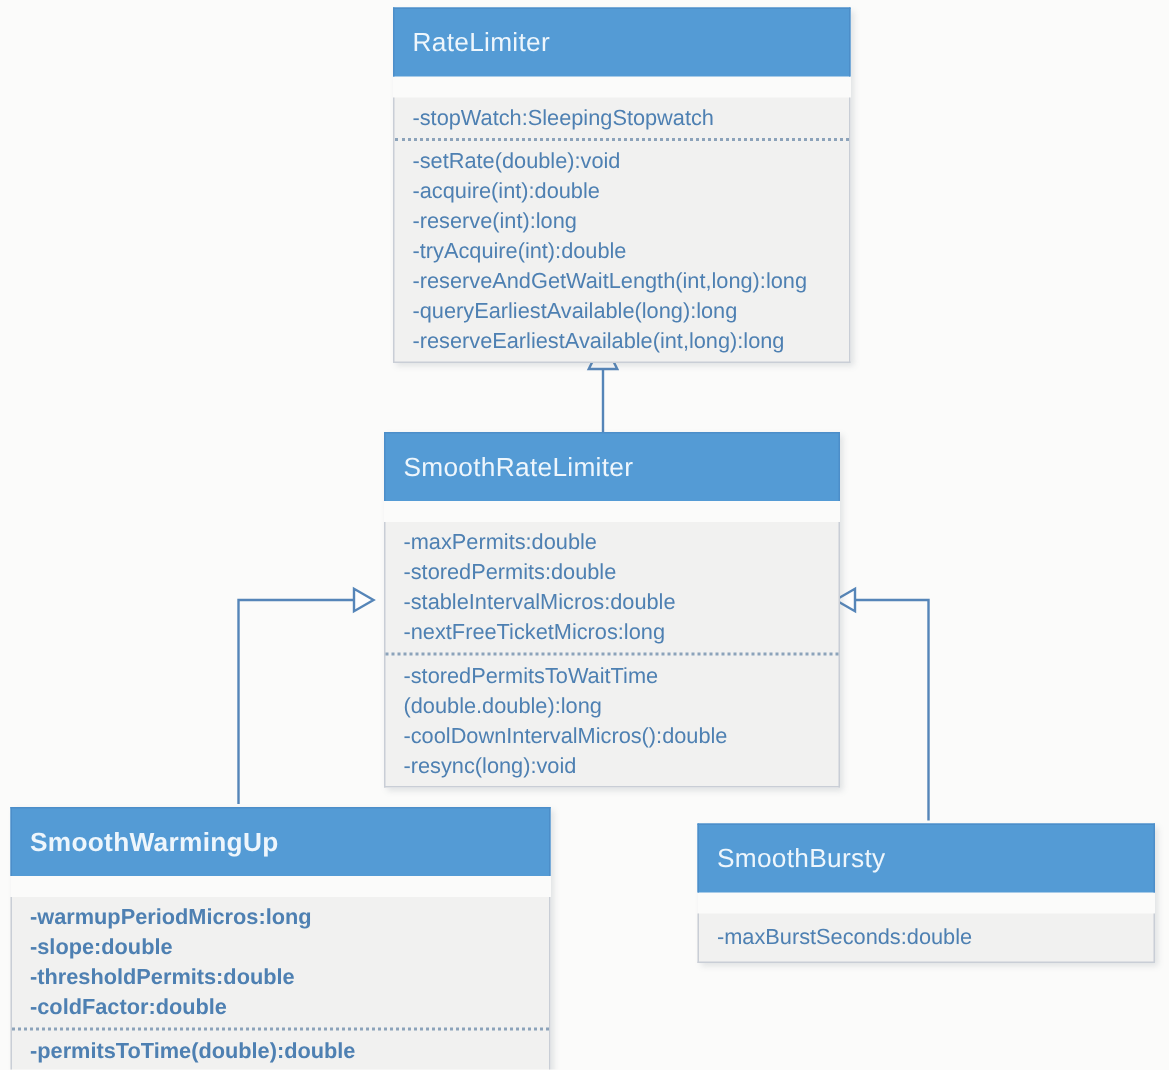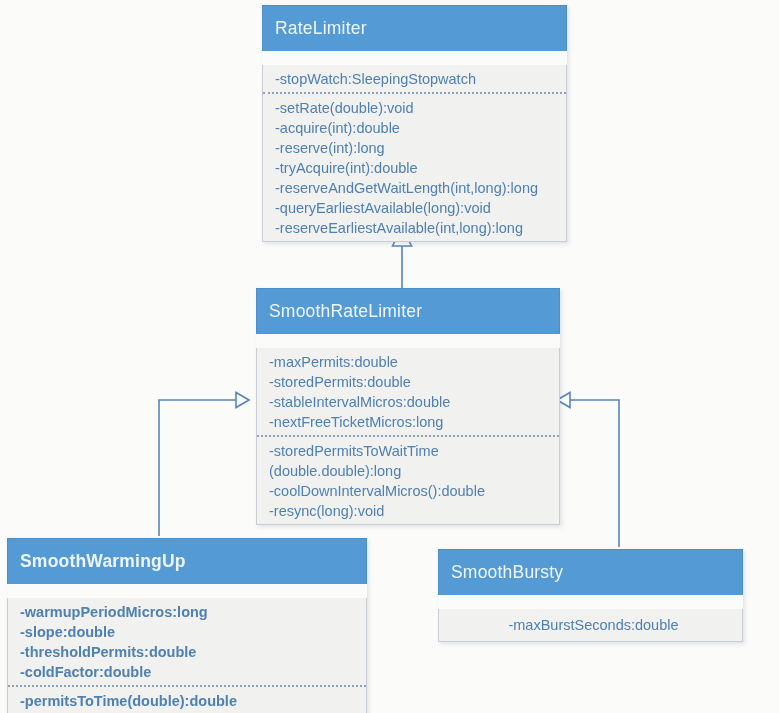--- a/index.html
+++ b/index.html
@@ -73,21 +73,21 @@
       <div class="section">
         <div class="member">-stopWatch:SleepingStopwatch</div>
       </div>
       <div class="divider"></div>
       <div class="section">
         <div class="member">-setRate(double):void</div>
         <div class="member">-acquire(int):double</div>
         <div class="member">-reserve(int):long</div>
         <div class="member">-tryAcquire(int):double</div>
         <div class="member">-reserveAndGetWaitLength(int,long):long</div>
-        <div class="member">-queryEarliestAvailable(long):void</div>
+        <div class="member">-queryEarliestAvailable(long):long</div>
         <div class="member">-reserveEarliestAvailable(int,long):long</div>
       </div>
     </div>
   </div>
 
   <div class="class-box" style="left:256px;top:288px;width:304px;">
     <div class="class-header">
       <span>SmoothRateLimiter</span>
     </div>
     <div class="class-body">
@@ -118,21 +118,21 @@
         <div class="member">-thresholdPermits:double</div>
         <div class="member">-coldFactor:double</div>
       </div>
       <div class="divider"></div>
       <div class="section">
         <div class="member">-permitsToTime(double):double</div>
       </div>
     </div>
   </div>
 
-  <div class="class-box" style="left:438px;top:549px;width:305px;text-align:center;">
+  <div class="class-box" style="left:465px;top:549px;width:305px;">
     <div class="class-header">
       <span>SmoothBursty</span>
     </div>
     <div class="class-body">
       <div class="section" style="padding:6px 0;">
         <div class="member">-maxBurstSeconds:double</div>
       </div>
     </div>
   </div>
 

